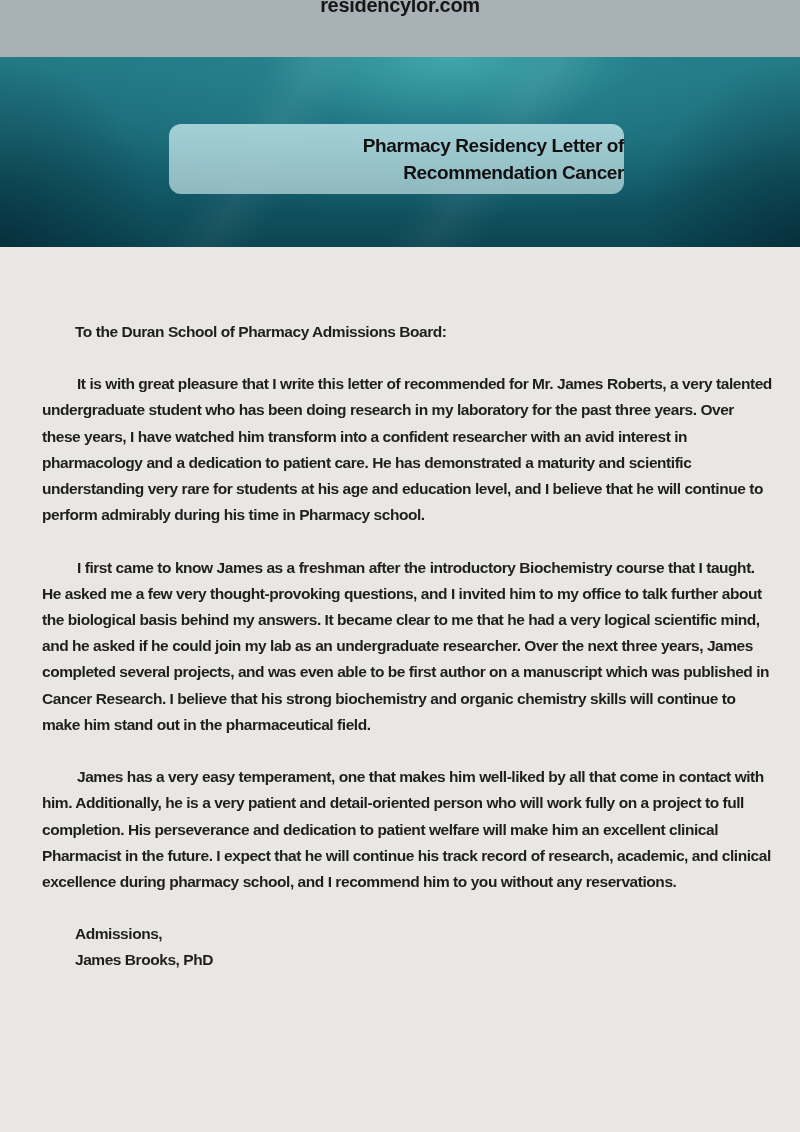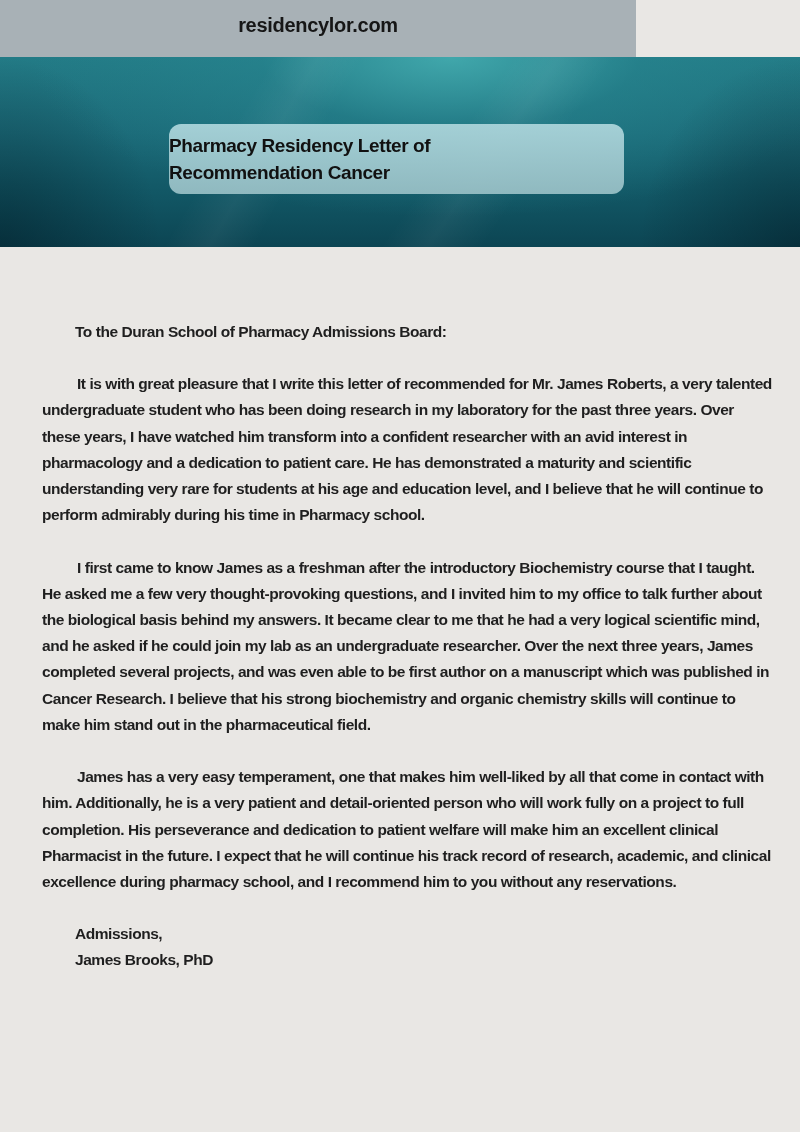--- a/index.html
+++ b/index.html
@@ -11,25 +11,25 @@
       height: 1132px;
       overflow: hidden;
       background: #e9e7e4;
       font-family: "Liberation Sans", sans-serif;
       color: #1e1e1e;
       position: relative;
     }
     .site-bar {
       position: absolute;
       left: 0; top: 0;
-      width: 636px;
+      width: 800px;
       height: 57px;
       background: #a8b1b6;
       display: flex;
-      align-items: center;
+      align-items: flex-start;
       justify-content: center;
     }
     .site-name {
       font-size: 20px;
       font-weight: bold;
       color: #161616;
       letter-spacing: -0.3px;
       margin-top: -6px;
     }
     .hero {
@@ -55,21 +55,21 @@
     .title-card {
       position: absolute;
       left: 169px;
       top: 67px;
       width: 455px;
       height: 70px;
       border-radius: 12px;
       background: linear-gradient(180deg, rgba(170,212,218,0.95) 0%, rgba(150,190,196,0.95) 100%);
       display: flex;
       flex-direction: column;
-      align-items: flex-start;
+      align-items: flex-end;
       justify-content: center;
     }
     .title-line {
       font-size: 19px;
       font-weight: bold;
       color: #111;
       line-height: 27px;
       letter-spacing: -0.4px;
     }
     .letter {

